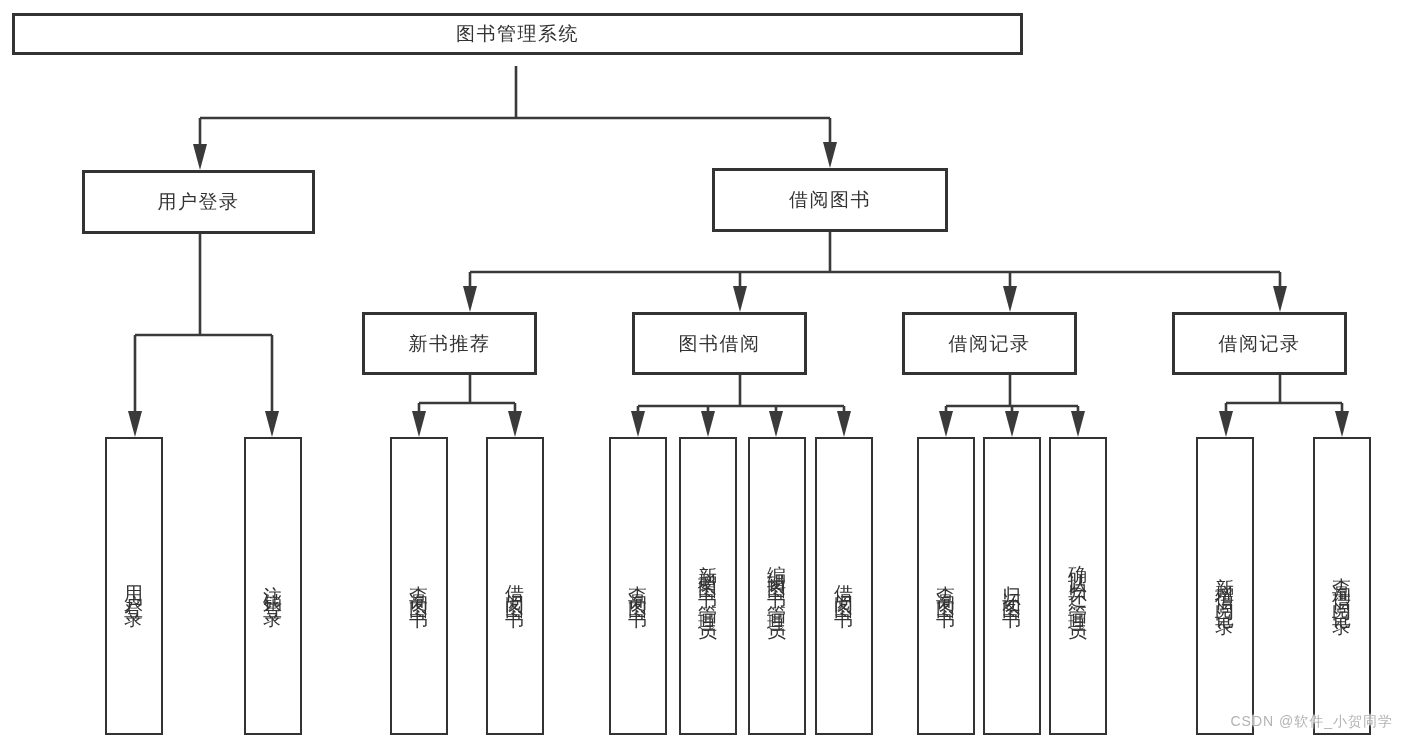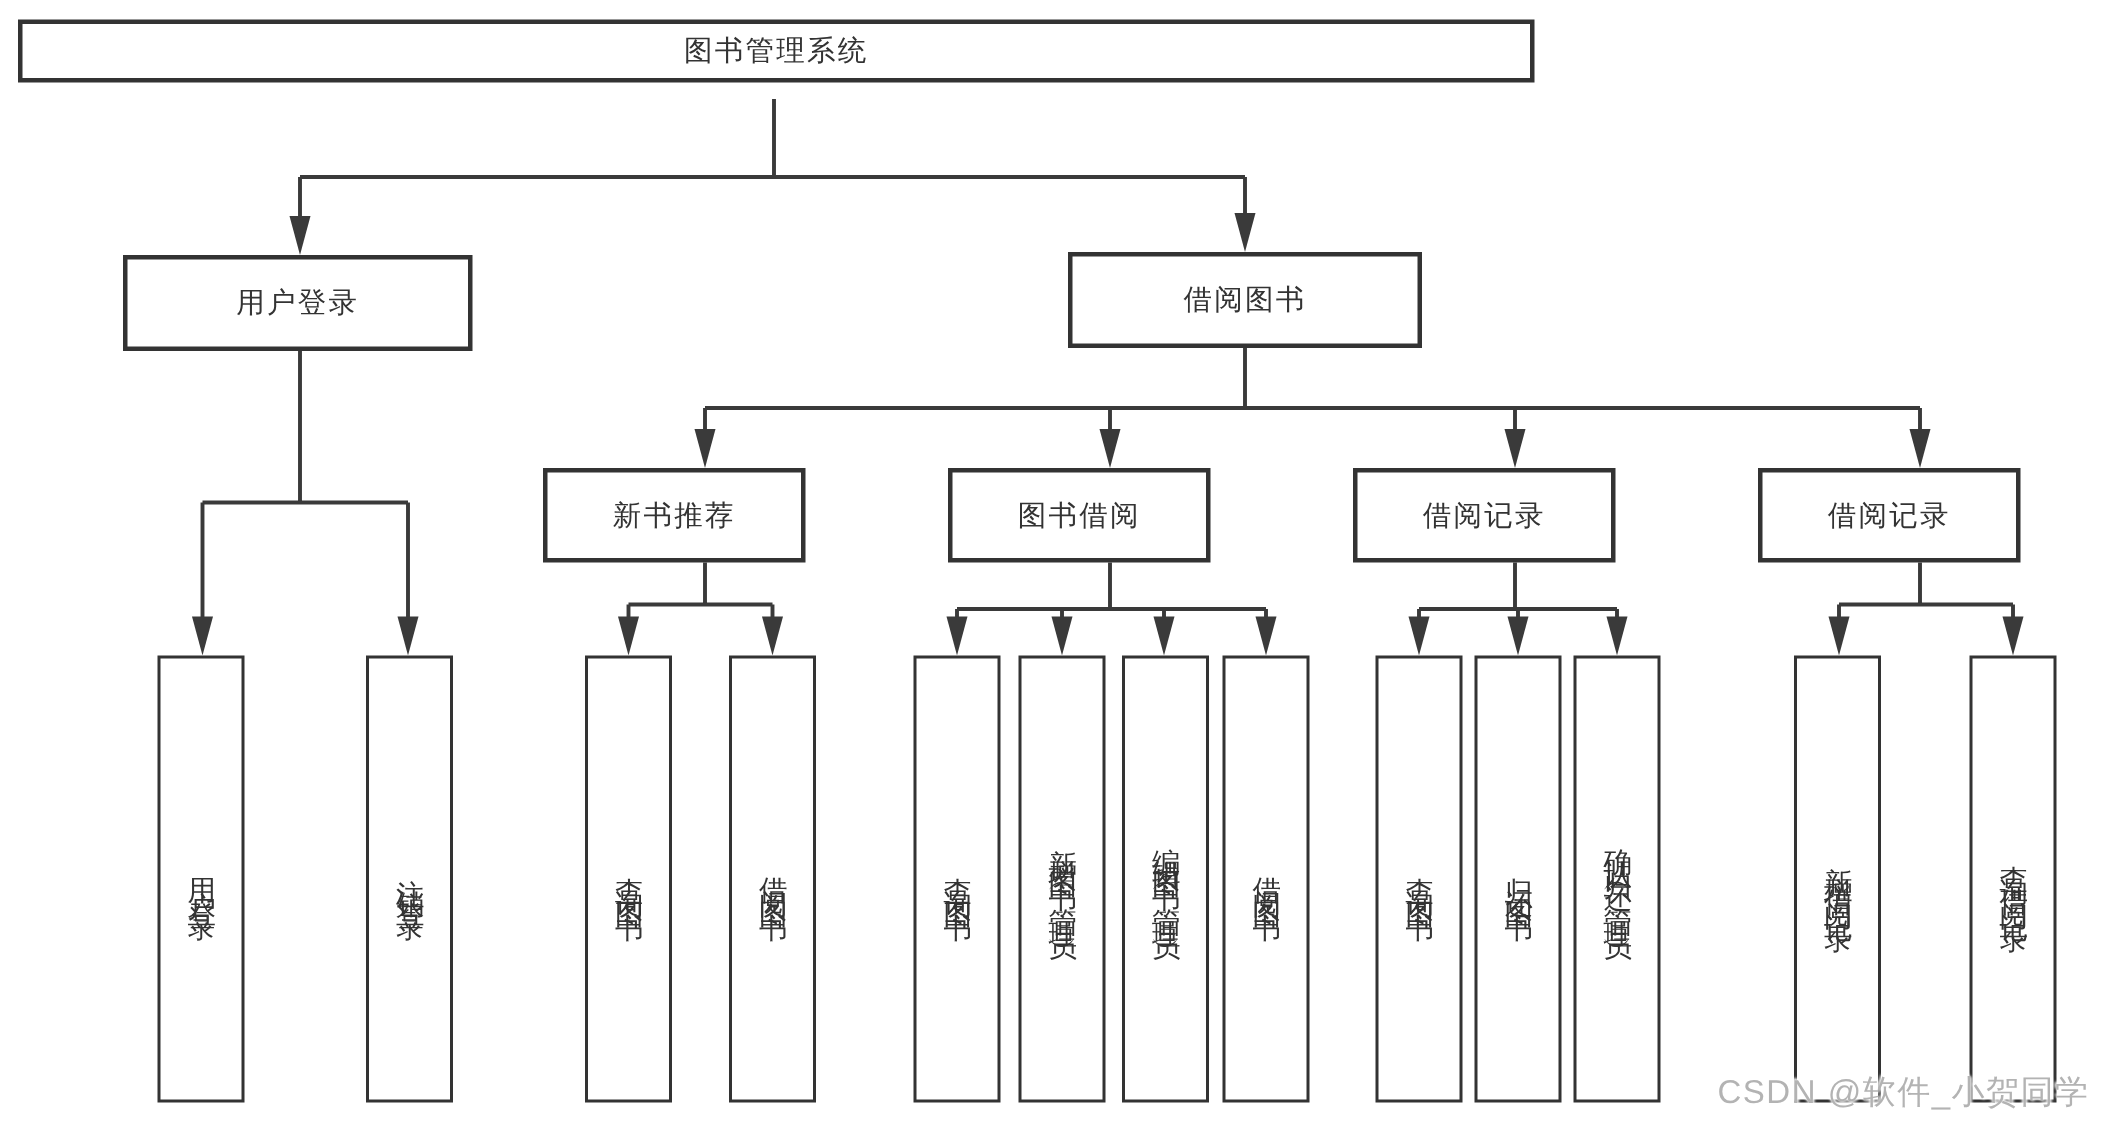--- a/index.html
+++ b/index.html
@@ -61,21 +61,21 @@
     text-orientation: mixed;
     font-size: 19px;
     letter-spacing: 8px;
     line-height: 1;
     color: #333333;
   }
   .watermark {
     position: absolute;
     top: 713px;
     right: 12px;
-    font-size: 22px;
+    font-size: 14px;
     color: #b3b3b3;
     letter-spacing: 1px;
     white-space: nowrap;
     text-shadow: 0 0 2px #ffffff, 1px 1px 2px #ffffff, -1px -1px 2px #ffffff;
     z-index: 5;
   }
 </style>
 </head>
 <body>
 

